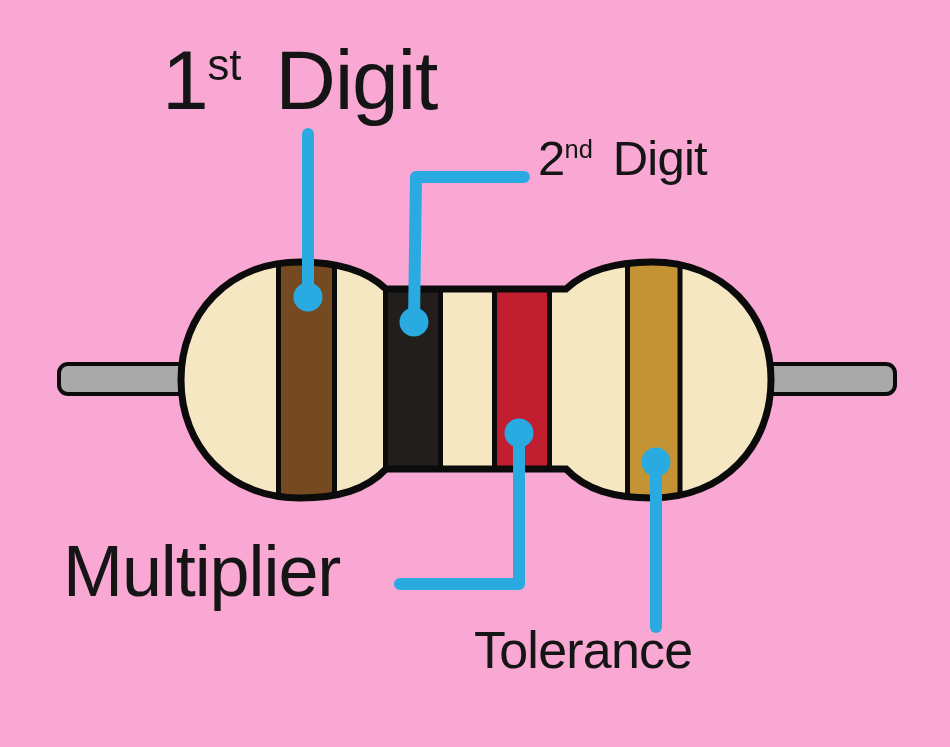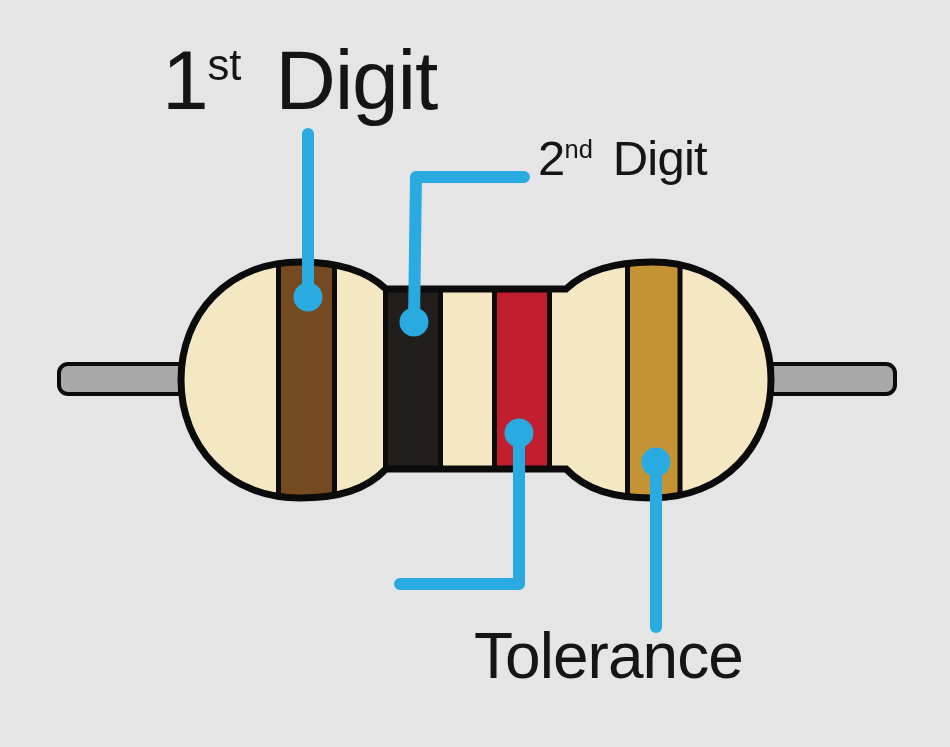--- a/index.html
+++ b/index.html
@@ -1,33 +1,33 @@
 <!DOCTYPE html>
 <html><head>
 <meta charset="utf-8">
 <style>
   html,body { margin:0; padding:0; background:#ffffff; }
   #canvas {
     position:relative; width:950px; height:747px;
-    background:#e5e5e5; overflow:hidden;
+    background:#f9a8d4; overflow:hidden;
     font-family:"Liberation Sans","DejaVu Sans",sans-serif;
   }
   #resistor-svg { position:absolute; left:0; top:0; width:950px; height:747px; }
   .label {
     position:absolute; color:#151515; line-height:1;
     white-space:nowrap; letter-spacing:-0.015em;
   }
   .label sup {
     font-size:52%; vertical-align:super; letter-spacing:normal;
   }
   .label .word { margin-left:0.14em; }
   .label-first  { left:162px; top:38px;  font-size:84px; }
   .label-second { left:538px; top:134px; font-size:49px; }
   .label-mult   { left:63px;  top:535px; font-size:72px; }
-  .label-tol    { left:474px; top:624px; font-size:64px; }
+  .label-tol    { left:474px; top:624px; font-size:52px; }
 </style>
 </head>
 <body>
 
 <div id="canvas">
 
   <svg id="resistor-svg" viewBox="0 0 950 747" xmlns="http://www.w3.org/2000/svg">
     <defs>
       <path id="body-shape" d="M 386 289
         C 366 270 338 262 300 262
@@ -76,18 +76,21 @@
   <div class="label label-first">
     <span>1</span><sup>st</sup>
     <span class="word">Digit</span>
   </div>
 
   <div class="label label-second">
     <span>2</span><sup>nd</sup>
     <span class="word">Digit</span>
   </div>
 
+  <div class="label label-mult">
+    <span>Multiplier</span>
+  </div>
 
   <div class="label label-tol">
     <span>Tolerance</span>
   </div>
 
 </div>
 
 </body></html>

